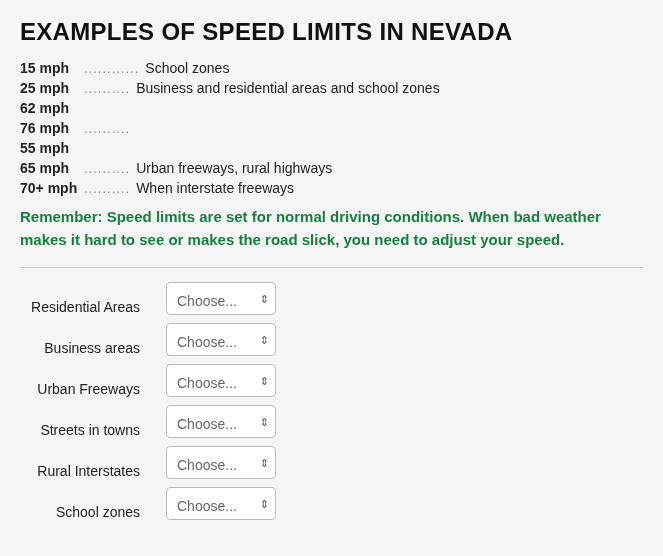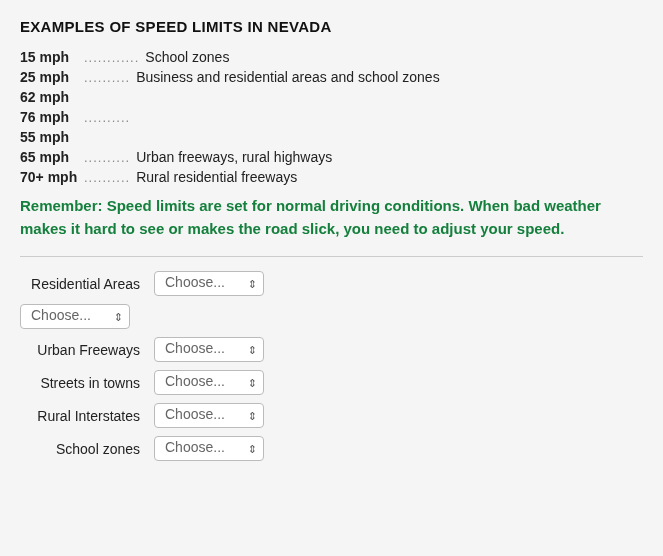--- a/index.html
+++ b/index.html
@@ -18,21 +18,21 @@
     }
 
     .card {
       background: #f5f5f5;
       width: 663px;
       min-height: 556px;
       padding: 18px 20px 20px 20px;
     }
 
     .page-title {
-      font-size: 15px;
+      font-size: 24px;
       font-weight: 900;
       color: #111;
       margin-bottom: 14px;
       letter-spacing: 0.3px;
     }
 
     .speed-list {
       list-style: none;
       margin-bottom: 10px;
     }
@@ -80,22 +80,22 @@
     }
 
     .match-rows {
       display: flex;
       flex-direction: column;
       gap: 8px;
     }
 
     .match-row {
       display: flex;
-      align-items: center;
-      gap: 4px;
+      align-items: flex-end;
+      gap: 16px;
     }
 
     .match-label {
       min-width: 130px;
       font-size: 14px;
       color: #222;
       text-align: right;
       padding-right: 10px;
     }
 
@@ -114,21 +114,21 @@
       color: #555;
       pointer-events: none;
     }
 
     select {
       appearance: none;
       -webkit-appearance: none;
       background: #fff;
       border: 1.5px solid #bbb;
       border-radius: 4px;
-      padding: 2px 28px 5px 10px;
+      padding: 10px 28px 5px 10px;
       font-size: 14px;
       color: #666;
       cursor: pointer;
       min-width: 110px;
       outline: none;
     }
 
     .divider {
       border: none;
       border-top: 1px solid #ccc;
@@ -163,35 +163,36 @@
         <span class="speed-value">55 mph</span>
       </li>
       <li>
         <span class="speed-value">65 mph</span>
         <span class="dots">..........</span>
         <span class="speed-desc">Urban freeways, rural highways</span>
       </li>
       <li>
         <span class="speed-value">70+ mph</span>
         <span class="dots">..........</span>
-        <span class="speed-desc">Rural residential freeways</span>
+        <span class="speed-desc">When interstate freeways</span>
       </li>
     </ul>
 
   <p class="warning-text">Remember: Speed limits are set for normal driving conditions. When bad weather makes it hard to see or makes the road slick, you need to adjust your speed.</p>
 
   <hr class="divider">
 
 
   <div class="match-rows">
   <div class="match-row">
         <span class="match-label">Residential Areas</span>
         <div class="select-wrapper"><select id="residential"><option value="">Choose...</option><option value="15 mph">15 mph</option><option value="25 mph">25 mph</option><option value="35 mph">35 mph</option><option value="45 mph">45 mph</option><option value="55 mph">55 mph</option><option value="65 mph">65 mph</option><option value="70+ mph">70+ mph</option></select></div>
       </div>
       <div class="match-row">
+        <span class="match-label">Business areas</span>
         <div class="select-wrapper"><select id="business"><option value="">Choose...</option><option value="15 mph">15 mph</option><option value="25 mph">25 mph</option><option value="35 mph">35 mph</option><option value="45 mph">45 mph</option><option value="55 mph">55 mph</option><option value="65 mph">65 mph</option><option value="70+ mph">70+ mph</option></select></div>
       </div>
       <div class="match-row">
         <span class="match-label">Urban Freeways</span>
         <div class="select-wrapper"><select id="urban-freeways"><option value="">Choose...</option><option value="15 mph">15 mph</option><option value="25 mph">25 mph</option><option value="35 mph">35 mph</option><option value="45 mph">45 mph</option><option value="55 mph">55 mph</option><option value="65 mph">65 mph</option><option value="70+ mph">70+ mph</option></select></div>
       </div>
       <div class="match-row">
         <span class="match-label">Streets in towns</span>
         <div class="select-wrapper"><select id="streets-towns"><option value="">Choose...</option><option value="15 mph">15 mph</option><option value="25 mph">25 mph</option><option value="35 mph">35 mph</option><option value="45 mph">45 mph</option><option value="55 mph">55 mph</option><option value="65 mph">65 mph</option><option value="70+ mph">70+ mph</option></select></div>
       </div>

